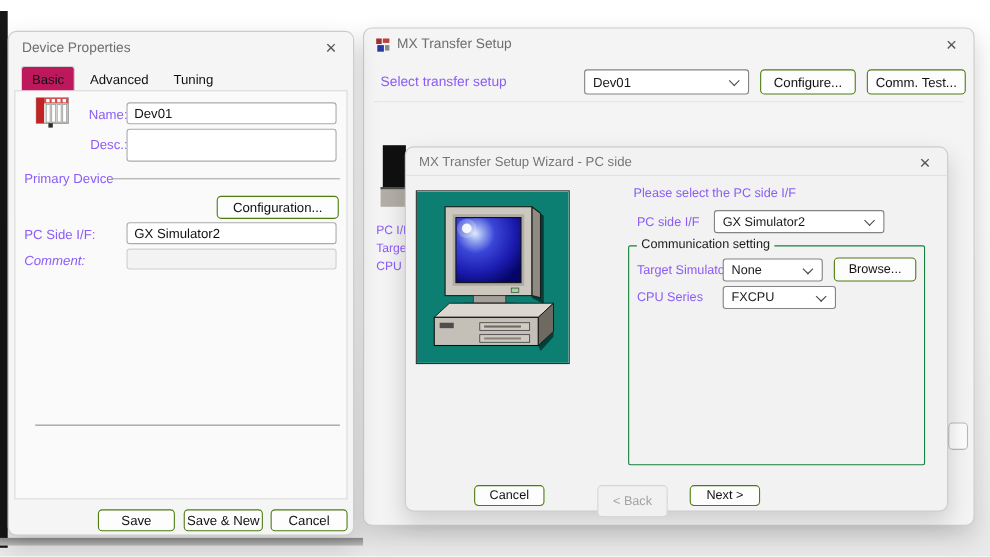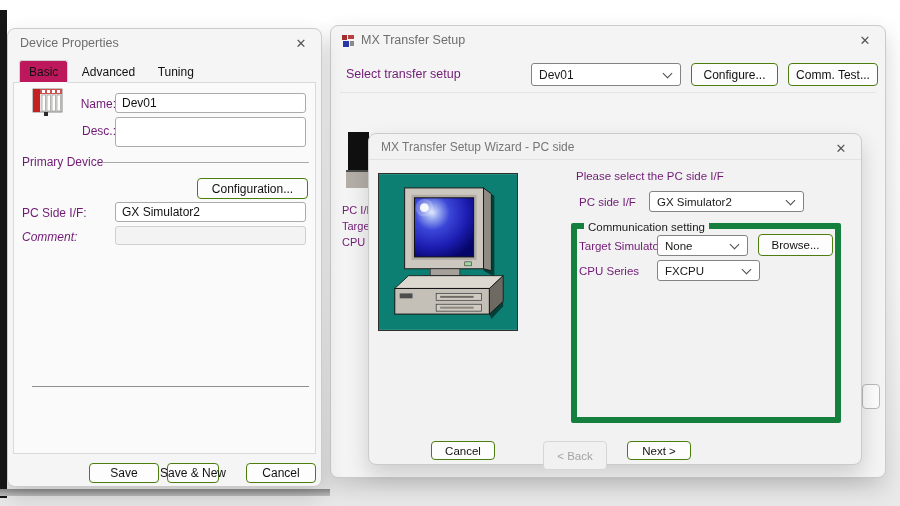--- a/index.html
+++ b/index.html
@@ -23,32 +23,32 @@
          font-family:"Liberation Sans", sans-serif; white-space:nowrap; }
   .btn.disabled { background:#f1f1f1; border-color:#d6d6d6; color:#a3a3a3; }
   .tb  { position:absolute; border:1px solid #ababab; border-radius:3px; background:#fff;
          font-size:12px; padding:0 6px; font-family:"Liberation Sans", sans-serif; color:#111; }
   .tb:disabled { background:#f3f3f3; border-color:#cfcfcf; }
   .combo { position:absolute; background:#fff; border:1px solid #838383; border-radius:3px;
            display:flex; align-items:center; padding-left:7px; font-size:12px; }
   .chev { position:absolute; right:9px; top:50%; width:7px; height:7px; margin-top:-5px;
           border-right:1.4px solid #4a4a4a; border-bottom:1.4px solid #4a4a4a;
           transform:rotate(45deg); }
-  .lbl { position:absolute; font-size:12px; color:#701a75; white-space:nowrap; }
+  .lbl { position:absolute; font-size:12px; color:#8b5cf6; white-space:nowrap; }
 
   
   .tab { display:inline-block; font-size:12px; padding:4px 9px 3px; color:#111; }
   .tab.active { background:#be185d; border:1px solid #d2d2d2; border-bottom:1px solid #fafafa;
                 border-radius:3px 3px 0 0; position:relative; z-index:2; }
   .pane { position:absolute; background:#fafafa; border:1px solid #dadada; }
   .hr { position:absolute; height:1px; background:#8f8f8f; }
 
   
   .frag { position:absolute; }
-  .groupbox { position:absolute; border:6px solid #15803d; border-radius:2px; }
+  .groupbox { position:absolute; border:1px solid #15803d; border-radius:2px; }
   .groupbox .legend { position:absolute; top:-8px; left:7px; background:#f2f2f2;
                       padding:0 4px; font-size:11.5px; color:#1a1a1a; white-space:nowrap; }
 </style>
 </head>
 <body>
 
 <div id="stage">
 
   <div class="frag" style="left:0; top:10px; width:7px; height:488px; background:#161616;"></div>
   <div class="frag" style="left:0; top:489px; width:330px; height:7px; background:linear-gradient(180deg,#8c8c8c,#bfbfbf);"></div>
@@ -129,21 +129,21 @@
       <span class="lbl" style="left:8px; top:123px;">PC Side I/F:</span>
       <input class="tb" readonly="" style="left: 101px; top: 119px; width: 191px; height: 20px;" value="GX Simulator2">
 
       <span class="lbl" style="left:8px; top:147px;font-style:italic;">Comment:</span>
       <input class="tb" disabled="" style="left: 101px; top: 143px; width: 191px; height: 19px;" value="">
 
       <div class="hr" style="left:18px; top:303px; width:277px;"></div>
     </div>
 
     <div class="btn" style="left:81px; top:434px; width:70px; height:20px;">Save</div>
-    <div class="btn" style="left:159px; top:434px; width:52px; height:20px;">Save &amp; New</div>
+    <div class="btn" style="left:159px; top:434px; width:72px; height:20px;">Save &amp; New</div>
     <div class="btn" style="left:238px; top:434px; width:70px; height:20px;">Cancel</div>
   </div>
 
   <div class="win" style="left:368px; top:133px; width:494px; height:332px; background:#f2f2f2;">
     <div class="titlebar" style="height:26px; border-bottom:1px solid #e2e2e2;">
       <span class="title-text" style="left:12px; top:6px; font-size:12px; color:#767676;">MX Transfer Setup Wizard - PC side</span>
       <span class="close-btn">✕</span>
     </div>
 
     <svg style="position:absolute; left:9px; top:39px; border:1px solid #2f2f2f;" width="140" height="158" viewBox="0 0 140 158">

